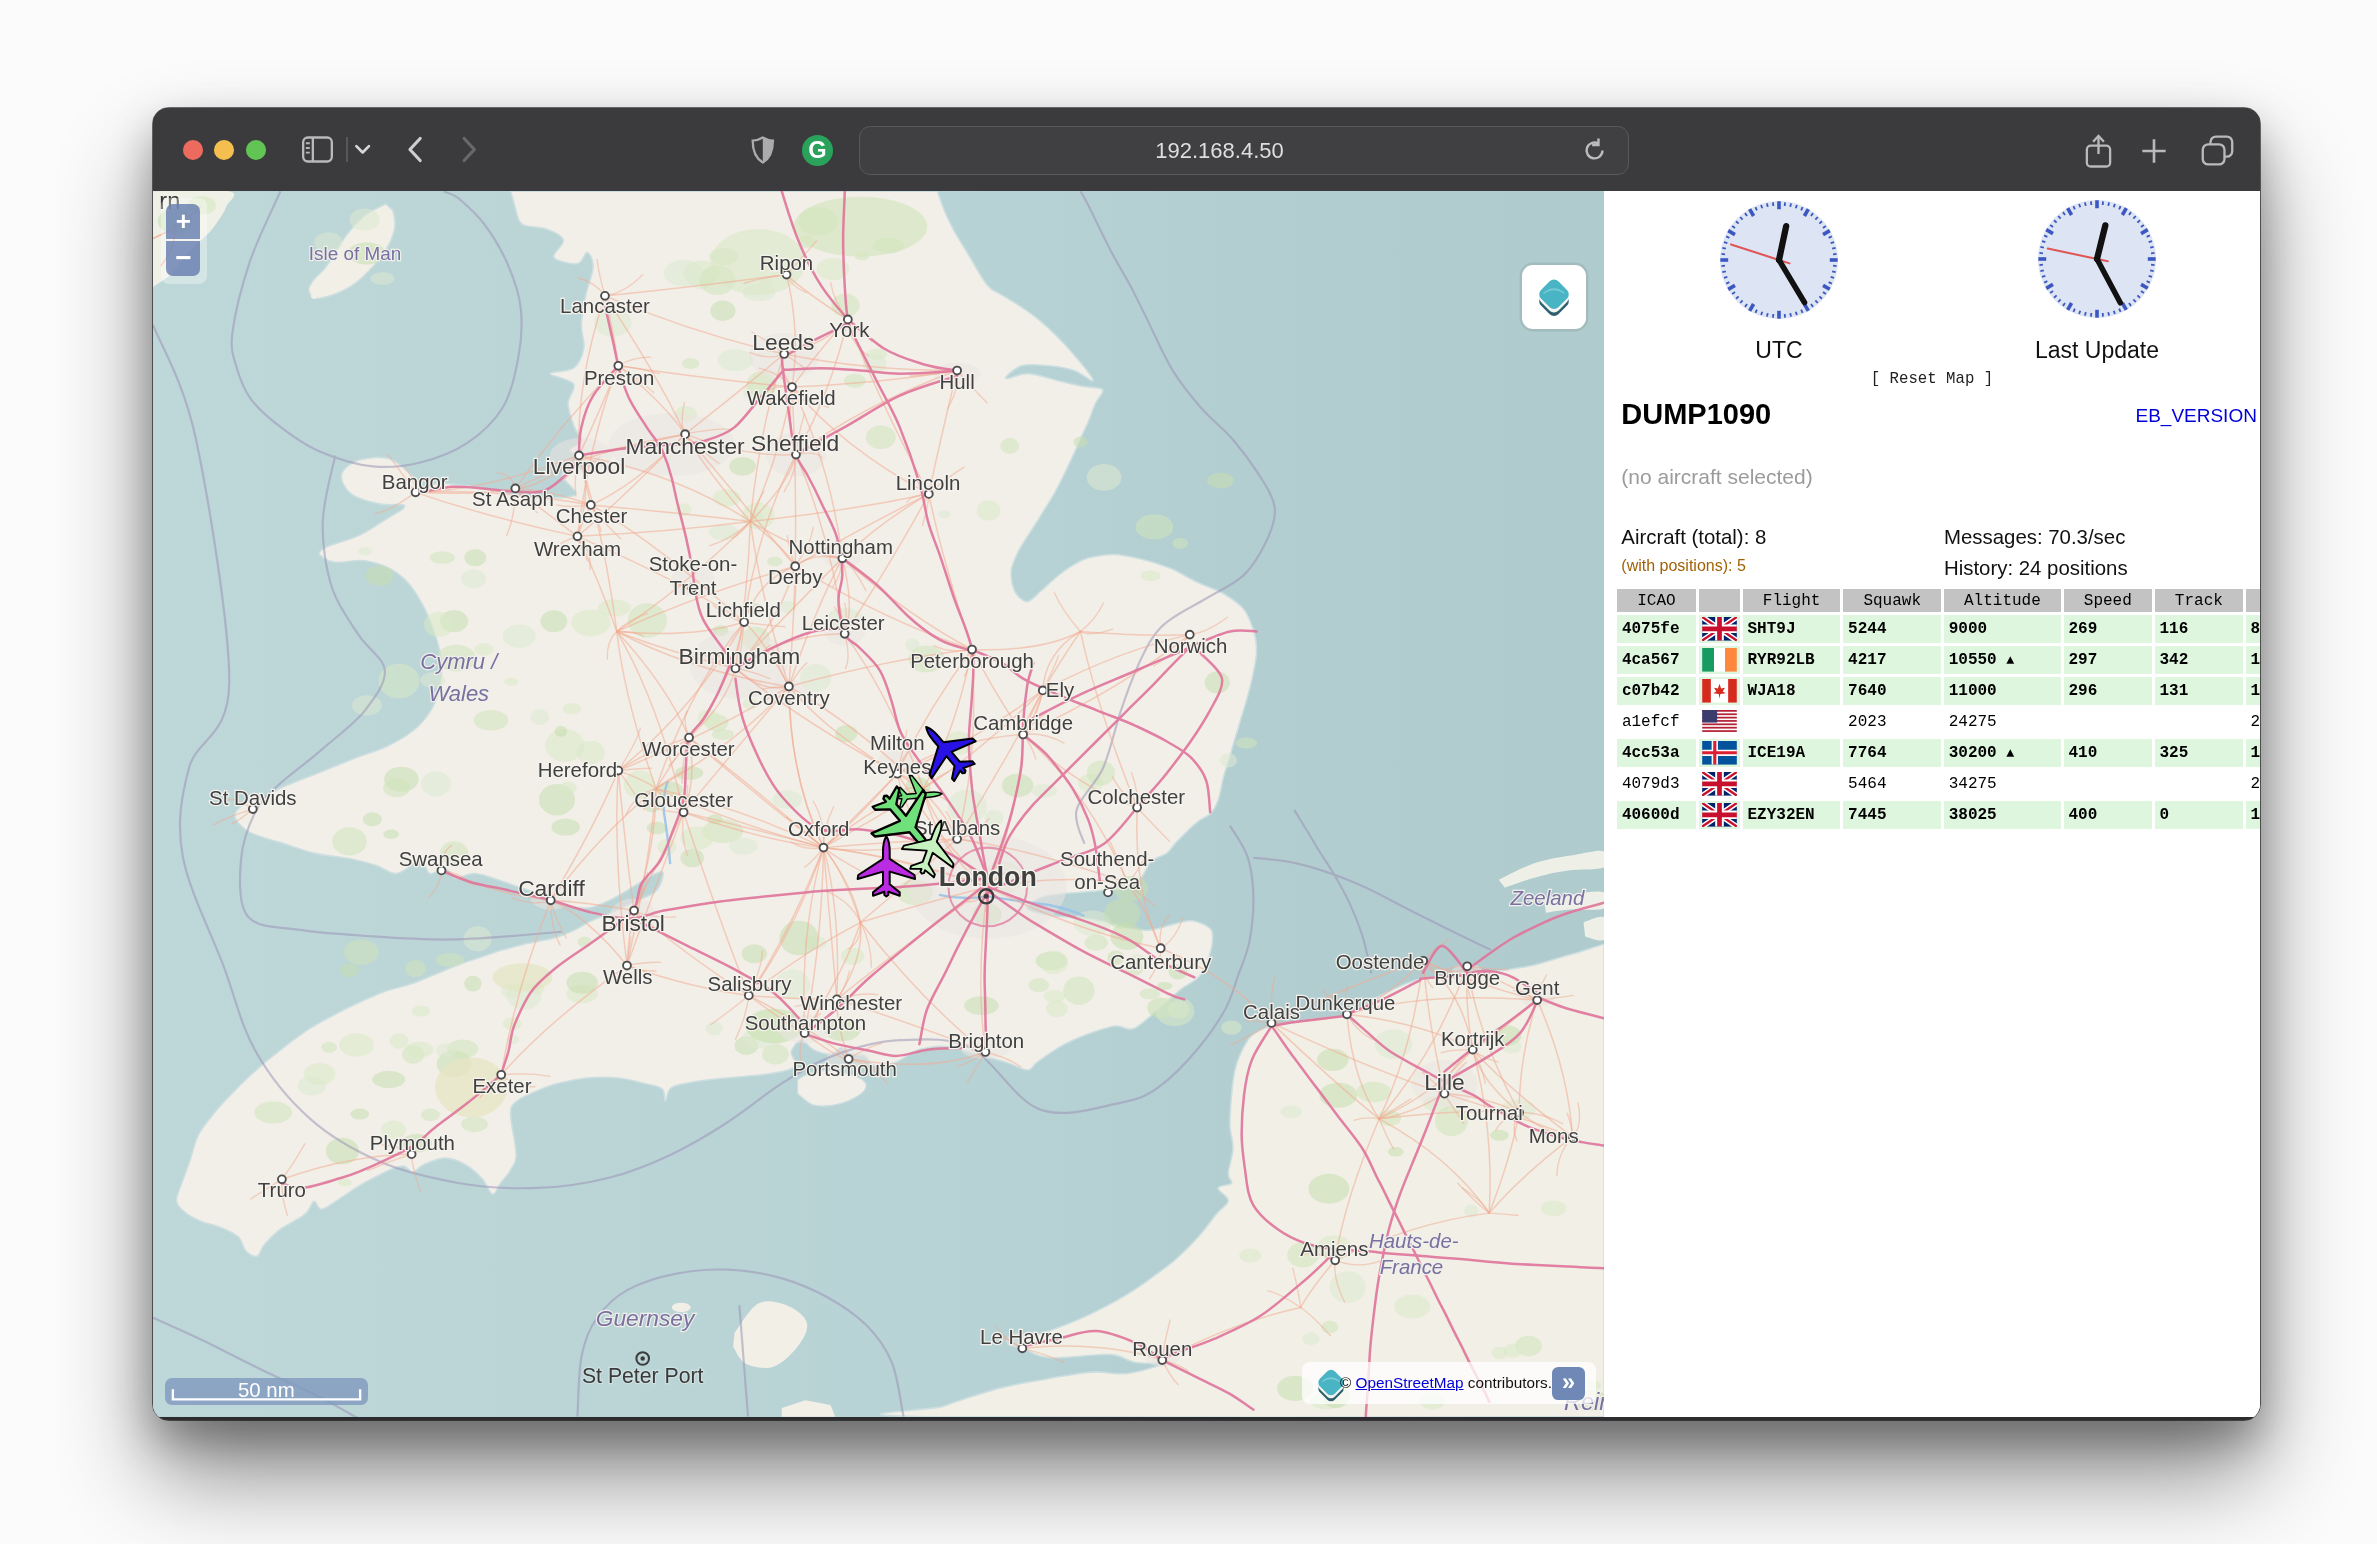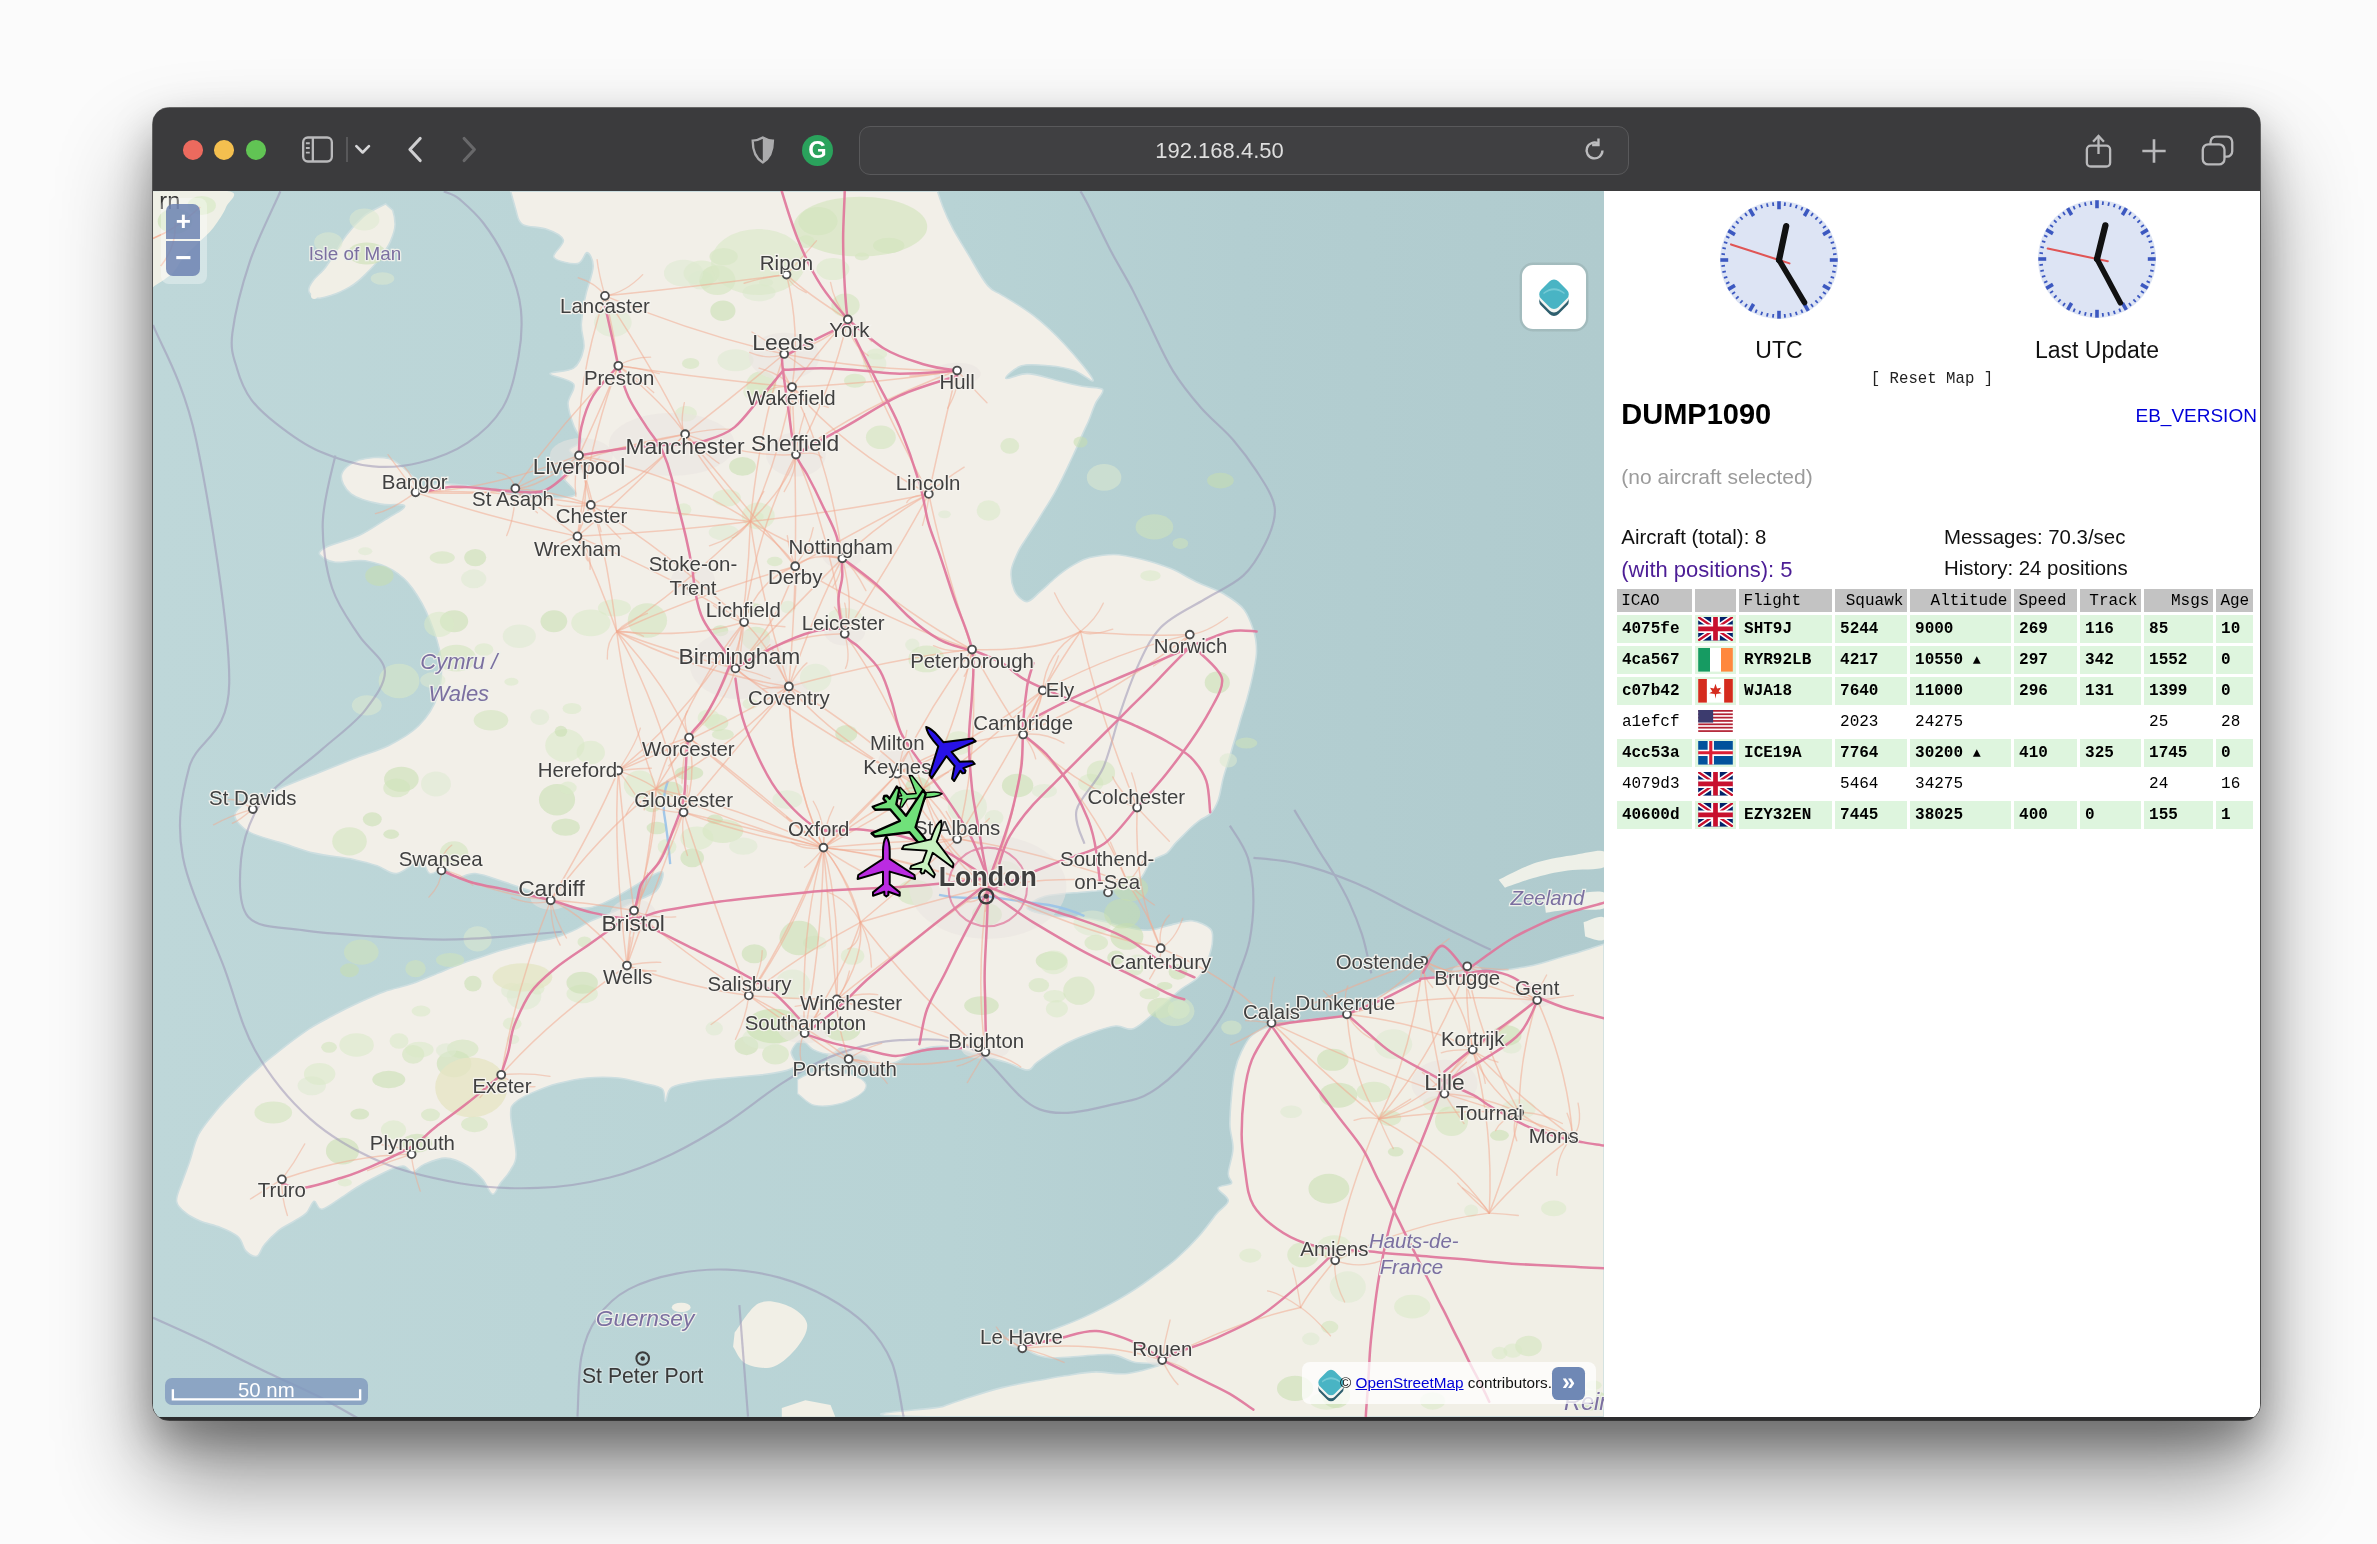--- a/index.html
+++ b/index.html
@@ -8,21 +8,21 @@
 #tbar{position:absolute;left:0;top:0;width:100%;height:83px;background:#3b3b3d}
 .dot{position:absolute;top:32px;width:19.7px;height:19.7px;border-radius:50%}
 #abar{position:absolute;left:706px;top:18px;width:770px;height:49px;border-radius:11px;
  background:#404042;border:1.2px solid #59595b;color:#dedede;font-size:22px;text-align:center;line-height:47px;padding-right:49px}
 #content{position:absolute;left:0;top:83px;width:2107px;height:1226px;background:#fff}
 #map{position:absolute;left:0;top:0;width:1451px;height:1226px;overflow:hidden;background:#b3cfd1}
 #sbar{position:absolute;left:1451px;top:0;width:656px;height:1226px;background:#fff}
 .mono{font-family:"Liberation Mono",monospace}
 #actable{border-collapse:separate;border-spacing:3.9px 3.1px;font-family:"Liberation Mono",monospace;
  font-size:16px;position:absolute;left:10.2px;top:395px;table-layout:fixed}
-#actable th{background:#c3c3c3;font-weight:400;padding:0 4px;font-size:16px;height:23px;box-sizing:border-box}
+#actable th{background:#c3c3c3;font-weight:400;padding:0 20px;font-size:16px;height:23px;box-sizing:border-box}
 #actable td{padding:0 4.7px;white-space:nowrap;height:28px;box-sizing:border-box}
 #actable tr.pos td{background:#def5de;font-weight:700}
 #actable td.r{text-align:left}
 #actable td.fl{padding:0 3.1px;line-height:0}
 .ctl{position:absolute;border-radius:7px;background:rgba(108,130,178,0.85);color:#fff;text-align:center}
 a{color:#0000d8} a.nu{text-decoration:none}
 </style></head><body>
 <div id="win">
  <div id="tbar">
   <div class="dot" style="left:30px;background:#ec6a5e"></div>
@@ -1171,21 +1171,21 @@
             <circle r="3.5" fill="#111"></circle>
           </svg></div>
    <div style="position:absolute;left:112px;top:146px;width:126px;text-align:center;font-size:23px;color:#111">UTC</div>
    <div style="position:absolute;left:391px;top:146px;width:204px;text-align:center;font-size:23px;color:#111">Last Update</div>
    <div class="mono" style="position:absolute;left:0;top:179px;width:656px;text-align:center;font-size:15.7px;color:#222">[ Reset Map ]</div>
    <div style="position:absolute;left:17.3px;top:207px;font-size:29px;font-weight:700;color:#000">DUMP1090</div>
    <div style="position:absolute;right:3.1px;top:214px;font-size:19px"><a class="nu" href="#">EB_VERSION</a></div>
    <div style="position:absolute;left:17.3px;top:274px;font-size:21px;color:#9b9b9b">(no aircraft selected)</div>
    <div style="position:absolute;left:17.3px;top:335px;font-size:20.4px;color:#111">Aircraft (total): 8</div>
    <div style="position:absolute;left:340px;top:335px;font-size:20.4px;color:#111">Messages: 70.3/sec</div>
-   <div style="position:absolute;left:17.3px;top:366px;font-size:22px;color:#4c1d95">(with positions): 5</div>
+   <div style="position:absolute;left:17.3px;top:366px;font-size:16px;color:#a16207">(with positions): 5</div>
    <div style="position:absolute;left:340px;top:366px;font-size:20.4px;color:#111">History: 24 positions</div>
    <table id="actable">
           <tbody>
             <tr>
               <th style="width:75px;text-align:left">ICAO</th>
               <th style="width:41px;text-align:left"></th>
               <th style="width:93px;text-align:left">Flight</th>
               <th style="width:72px;text-align:right">Squawk</th>
               <th style="width:101px;text-align:right">Altitude</th>
               <th style="width:63px;text-align:left">Speed</th>

